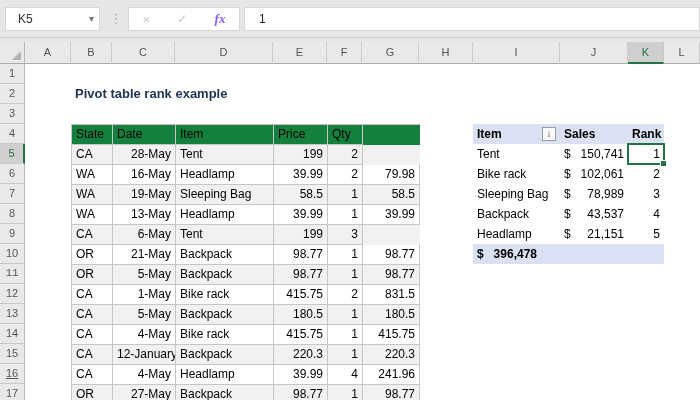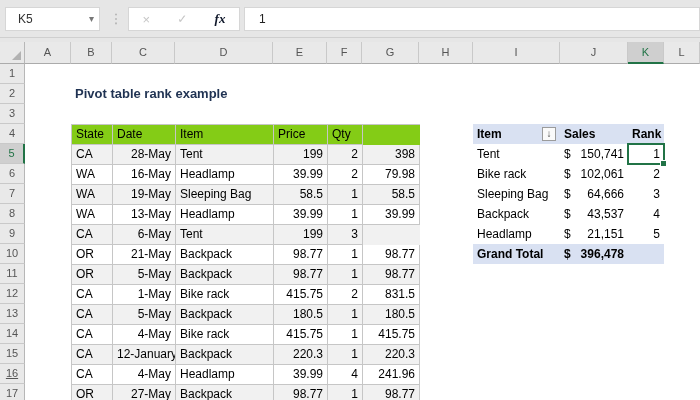--- a/index.html
+++ b/index.html
@@ -8,42 +8,42 @@
 
   
   .topbar { position:absolute; left:0; top:0; width:700px; height:38px; background:#E6E6E6; border-bottom:1px solid #CFCFCF; }
   .wbox { position:absolute; top:7px; height:24px; background:#FFFFFF; border:1px solid #D6D6D6; }
   .namebox { left:5px; width:95px; font-size:12px; color:#333; line-height:22px; padding-left:12px; }
   .namebox-arrow { position:absolute; right:5px; top:0; line-height:22px; font-size:10px; color:#777; }
   .menudots { position:absolute; left:109px; top:7px; width:14px; height:24px; text-align:center; line-height:24px; color:#A6A6A6; font-size:13px; }
   .fgroup { left:128px; width:112px; display:flex; align-items:center; justify-content:space-around; }
   .icon-cancel { color:#C6C6C6; font-size:13px; }
   .icon-commit { color:#C6C6C6; font-size:12px; }
-  .icon-fx { color:#0f172a; font-size:13px; font-family:"Liberation Serif", serif; font-style:italic; font-weight:bold; }
+  .icon-fx { color:#8b5cf6; font-size:13px; font-family:"Liberation Serif", serif; font-style:italic; font-weight:bold; }
   .formulabox { left:244px; width:456px; font-size:12px; color:#222; line-height:22px; padding-left:14px; }
 
   
   .colh { position:absolute; top:42px; height:22px; background:#E9E9E9; border-right:1px solid #C9C9C9; border-bottom:1px solid #ABABAB; text-align:center; font-size:11px; color:#555; line-height:20px; }
   .colh.sel { background:#CFCFCF; color:#217346; border-bottom:2px solid #217346; font-weight:normal; }
   .corner { position:absolute; left:0; top:42px; width:25px; height:22px; background:#E9E9E9; border-right:1px solid #B7B7B7; border-bottom:1px solid #ABABAB; }
   .corner-tri { position:absolute; right:3px; bottom:3px; width:0; height:0; border-left:9px solid transparent; border-bottom:9px solid #B2B2B2; }
 
   
   .rowh { position:absolute; left:0; width:25px; height:20px; background:#E9E9E9; border-right:1px solid #B7B7B7; border-bottom:1px solid #C9C9C9; text-align:center; font-size:11px; color:#555; line-height:19px; }
   .rowh.sel { background:#CFCFCF; color:#217346; border-right:2px solid #217346; }
 
   
   .sheetbg { position:absolute; left:25px; top:64px; width:675px; height:336px; background:#FFFFFF; }
   .title { position:absolute; left:75px; top:84px; height:20px; line-height:20px; font-size:13px; font-weight:bold; color:#1F3252; white-space:nowrap; }
 
   
   .mtable { position:absolute; left:71px; top:124px; border-top:1px solid #C6C6C6; border-left:1px solid #C6C6C6; }
   .mrow { display:flex; height:20px; background:#FFFFFF; }
   .mrow.band { background:#F1F1F1; }
-  .mrow.mhead { background:#84cc16; }
+  .mrow.mhead { background:#15803d; }
   .mcell { border-right:1px solid #C6C6C6; border-bottom:1px solid #C6C6C6; font-size:12px; line-height:19px; color:#000; padding:0 4px; white-space:nowrap; overflow:hidden; }
   .cB{width:41px} .cC{width:63px} .cD{width:98px} .cE{width:54px} .cF{width:35px} .cG{width:57px}
   .tr { text-align:right; }
 
   
   .ptable { position:absolute; left:473px; top:124px; }
   .prow { display:flex; height:20px; background:#FFFFFF; }
   .prow.phead, .prow.ptotal { background:#D9E1F2; font-weight:bold; }
   .pcell { font-size:12px; line-height:20px; color:#000; padding:0 4px; white-space:nowrap; overflow:hidden; position:relative; }
   .pI{width:87px} .pJ{width:68px} .pK{width:36px}
@@ -96,21 +96,21 @@
   <div class="rowh" style="top:64px;">1</div>
   <div class="rowh" style="top:84px;">2</div>
   <div class="rowh" style="top:104px;">3</div>
   <div class="rowh" style="top:124px;">4</div>
   <div class="rowh sel" style="top:144px;">5</div>
   <div class="rowh" style="top:164px;">6</div>
   <div class="rowh" style="top:184px;">7</div>
   <div class="rowh" style="top:204px;">8</div>
   <div class="rowh" style="top:224px;">9</div>
   <div class="rowh" style="top:244px;">10</div>
-  <div class="rowh" style="top:264px;">11</div>
+  <div class="rowh" style="top:264px;font-family:Liberation Mono, monospace;">11</div>
   <div class="rowh" style="top:284px;text-align:center;">12</div>
   <div class="rowh" style="top:304px;">13</div>
   <div class="rowh" style="top:324px;">14</div>
   <div class="rowh" style="top:344px;">15</div>
   <div class="rowh" style="top:364px;text-decoration:underline;">16</div>
   <div class="rowh" style="top:384px;">17</div>
 
   <div class="title">Pivot table rank example</div>
 
   <div class="mtable">
@@ -120,21 +120,20 @@
       <div class="mcell cD">Item</div>
       <div class="mcell cE">Price</div>
       <div class="mcell cF">Qty</div>
     </div>
     <div class="mrow band">
       <div class="mcell cB">CA</div>
       <div class="mcell cC tr">28-May</div>
       <div class="mcell cD">Tent</div>
       <div class="mcell cE tr">199</div>
       <div class="mcell cF tr">2</div>
-      <div class="mcell cG tr">398</div>
     </div>
     <div class="mrow">
       <div class="mcell cB">WA</div>
       <div class="mcell cC tr">16-May</div>
       <div class="mcell cD">Headlamp</div>
       <div class="mcell cE tr">39.99</div>
       <div class="mcell cF tr">2</div>
       <div class="mcell cG tr">79.98</div>
     </div>
     <div class="mrow band">
@@ -248,42 +247,41 @@
       <div class="pcell pJ acc">
           <span>$</span>
           <span>102,061</span>
         </div>
       <div class="pcell pK tr">2</div>
     </div>
     <div class="prow">
       <div class="pcell pI">Sleeping Bag</div>
       <div class="pcell pJ acc">
           <span>$</span>
-          <span>64,666</span>
+          <span>78,989</span>
         </div>
       <div class="pcell pK tr">3</div>
     </div>
     <div class="prow">
       <div class="pcell pI">Backpack</div>
       <div class="pcell pJ acc">
           <span>$</span>
           <span>43,537</span>
         </div>
       <div class="pcell pK tr">4</div>
     </div>
     <div class="prow">
       <div class="pcell pI">Headlamp</div>
       <div class="pcell pJ acc">
           <span>$</span>
           <span>21,151</span>
         </div>
       <div class="pcell pK tr">5</div>
     </div>
     <div class="prow ptotal">
-      <div class="pcell pI">Grand Total</div>
       <div class="pcell pJ acc">
           <span>$</span>
           <span>396,478</span>
         </div>
       <div class="pcell pK tr"></div>
     </div>
   </div>
 
   <div class="selcell">
     <div class="fillhandle"></div>

